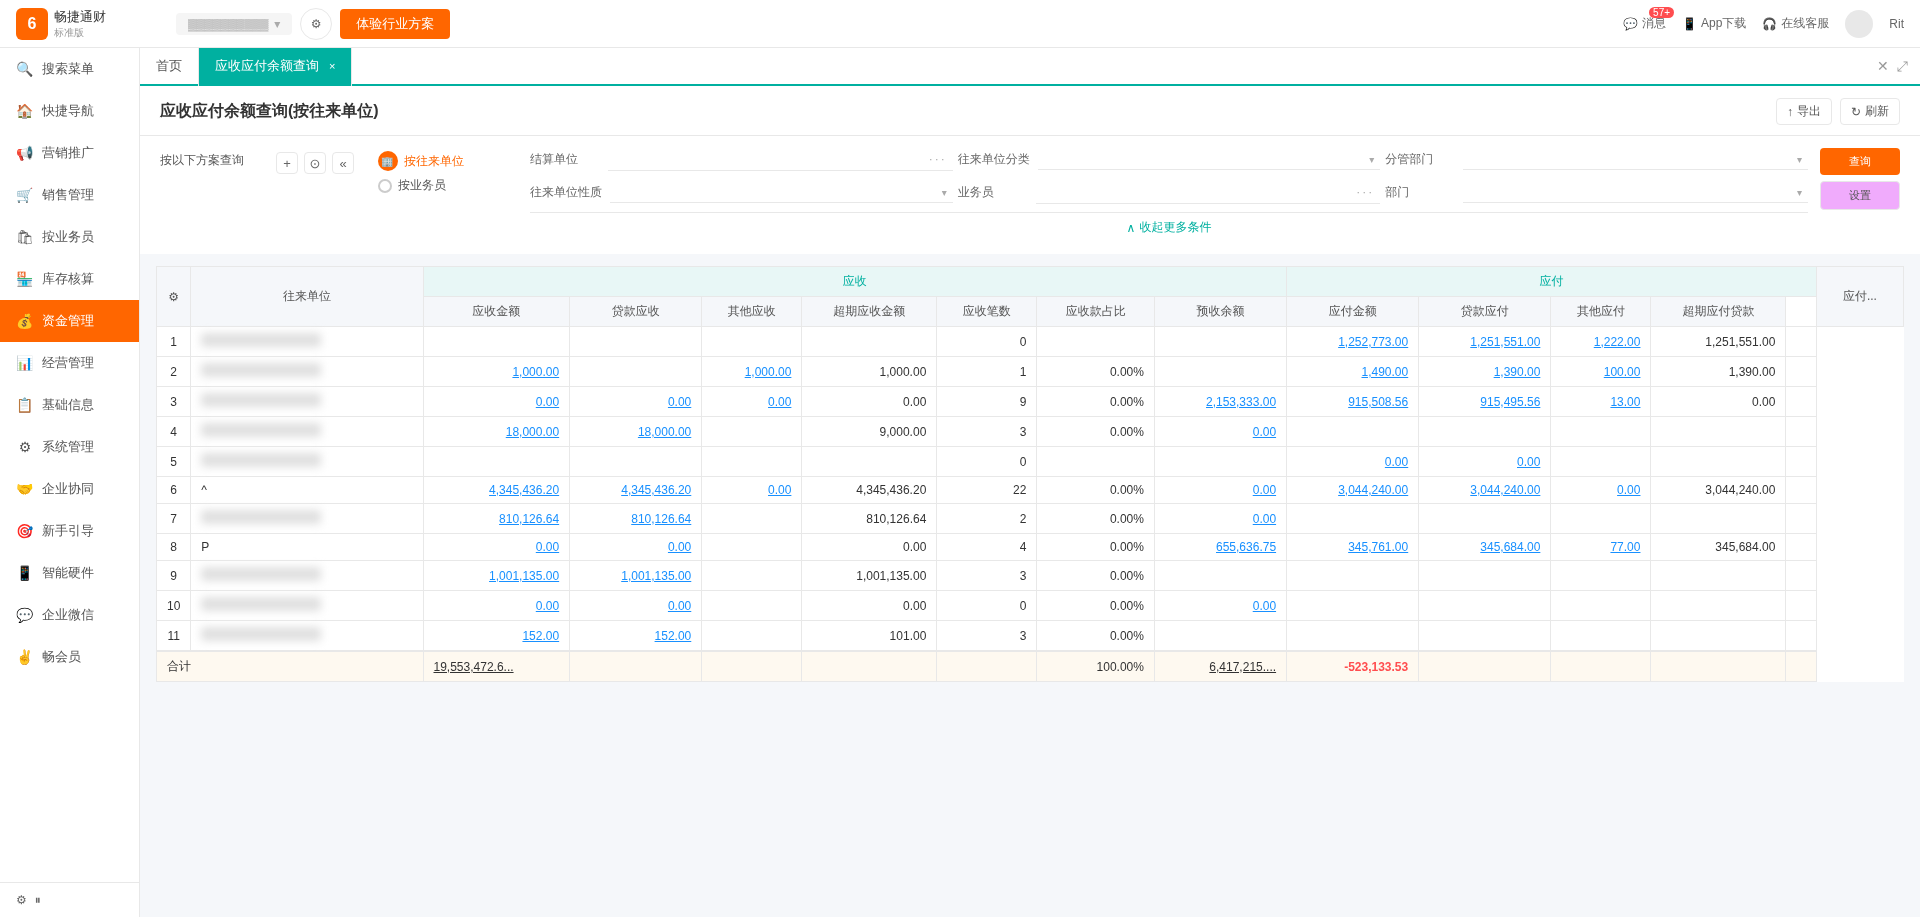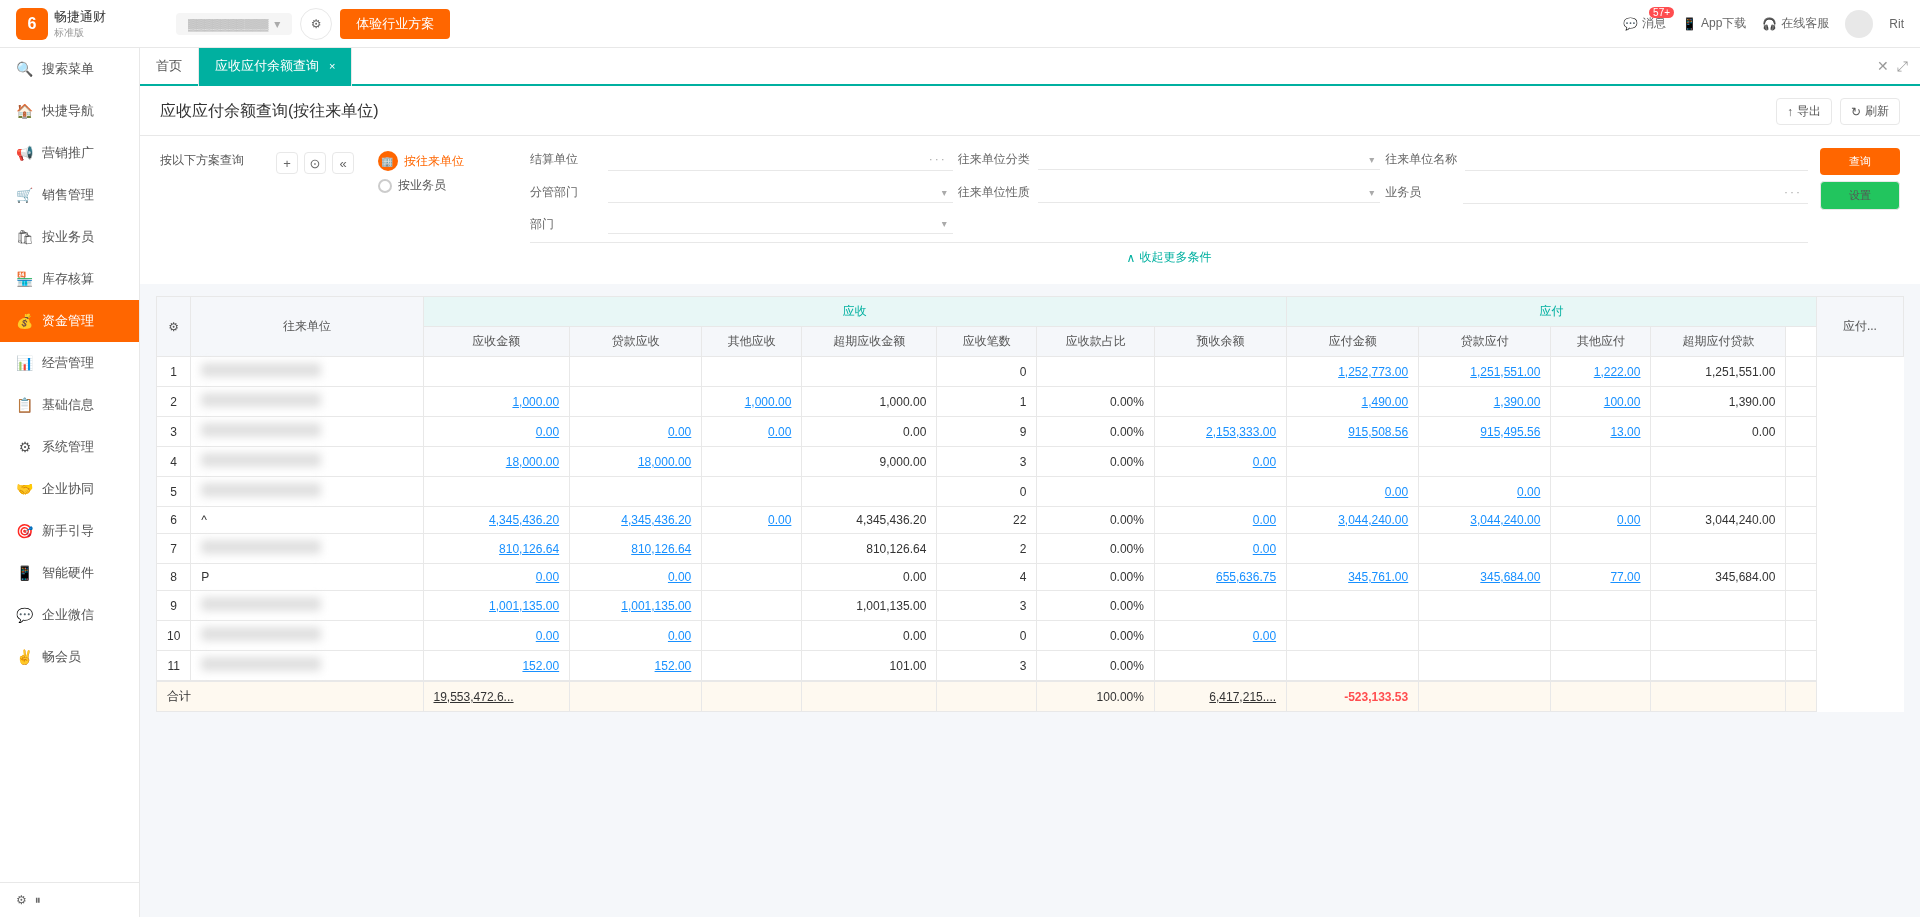--- a/index.html
+++ b/index.html
@@ -182,21 +182,21 @@
       border-bottom: 1px solid #e8e8e8;
     }
     .page-title-row {
       display: flex;
       align-items: center;
       justify-content: space-between;
       margin-bottom: 10px;
     }
     .page-title {
       font-size: 16px;
-      font-weight: 400;
+      font-weight: 700;
       color: #333;
     }
     .page-actions {
       display: flex;
       gap: 8px;
     }
     .action-btn {
       display: flex;
       align-items: center;
       gap: 4px;
@@ -312,21 +312,21 @@
       cursor: pointer;
       font-size: 11px;
       text-align: center;
     }
     .query-btn.primary {
       background: #ff6600;
       color: white;
       border: none;
     }
     .query-btn.secondary {
-      background: #22c55e;
+      background: #f0abfc;
       color: #555;
       border: 1px solid #e8e8e8;
     }
 
     .collapse-more {
       display: flex;
       align-items: center;
       justify-content: center;
       gap: 4px;
       color: #00b0a0;
@@ -564,24 +564,20 @@
                 <span></span>
                 <span class="filter-ellipsis">···</span>
               </div>
             </div>
             <div class="filter-field">
               <label>往来单位分类</label>
               <div class="filter-select" style="flex:1;border-bottom:1px solid #e8e8e8;padding:4px 6px;display:flex;justify-content:space-between;">
                 <span></span>
                 <span class="filter-chevron">▾</span>
               </div>
-            </div>
-            <div class="filter-field">
-              <label>往来单位名称</label>
-              <input class="filter-input" type="text" style="">
             </div>
 
             <div class="filter-field">
               <label>分管部门</label>
               <div class="filter-select" style="flex:1;border-bottom:1px solid #e8e8e8;padding:4px 6px;display:flex;justify-content:space-between;">
                 <span></span>
                 <span class="filter-chevron">▾</span>
               </div>
             </div>
             <div class="filter-field">

